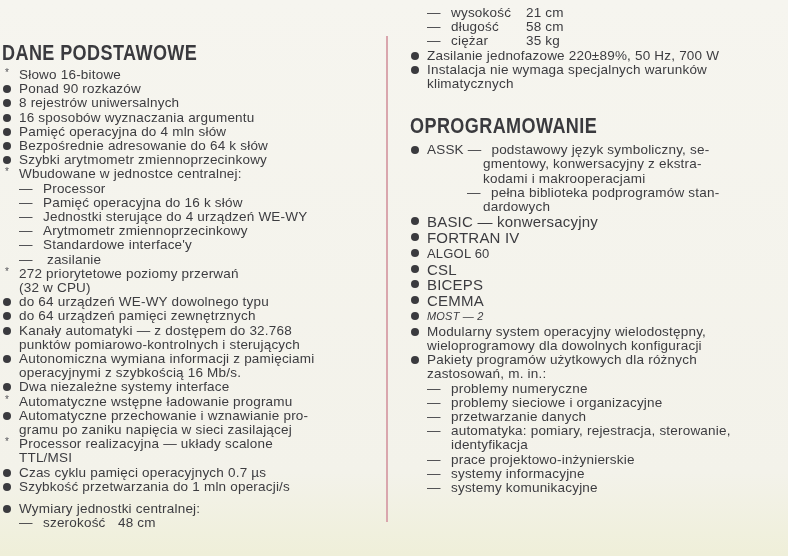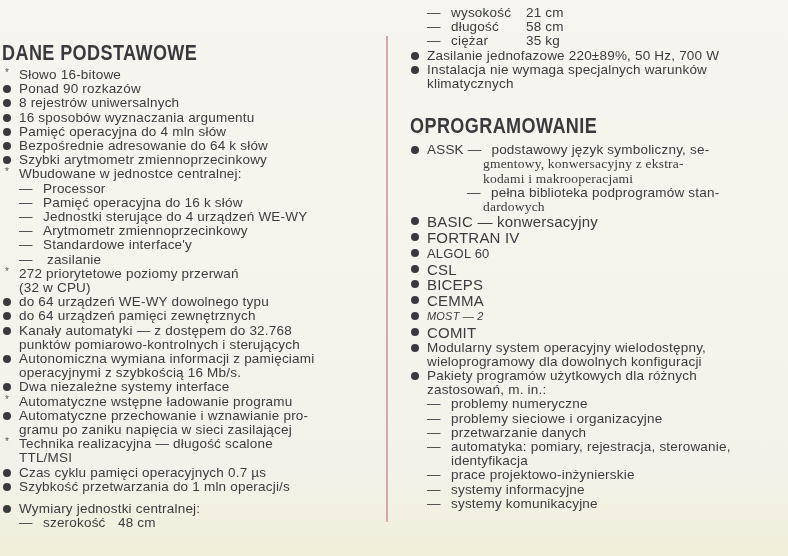--- a/index.html
+++ b/index.html
@@ -12,21 +12,21 @@
   .col-left{left:2px;width:366px;}
   .col-right{left:410px;width:370px;}
   h2{margin:0;font-family:"Liberation Sans",sans-serif;font-weight:bold;font-size:22px;
      letter-spacing:0.5px;color:#3a3a3e;transform:scaleX(0.82);transform-origin:left;
      white-space:nowrap;}
   .line{position:relative;font-size:13.5px;line-height:14.2px;white-space:nowrap;padding-left:17px;letter-spacing:0.2px;}
   .bullet{position:absolute;left:1px;top:3px;width:8px;height:8px;border-radius:50%;background:#3a3a3e;}
   .star{position:absolute;left:3px;top:0px;font-size:10px;line-height:10px;color:#55555a;}
   .dash{display:inline-block;width:24px;}
   .gap{height:8px;}
-  .ind-assk{padding-left:73px;font-family:Liberation Serif, serif;}
+  .ind-assk{padding-left:73px;}
   .ind-dim{display:inline-block;width:75px;}
 </style>
 </head>
 <body>
 
 <div class="page">
   <div class="divider"></div>
 
   <div class="col col-left" style="top:40px;">
     <h2>DANE PODSTAWOWE</h2>
@@ -50,21 +50,21 @@
         <div class="line"><span class="bullet"></span><span>do 64 urządzeń WE-WY dowolnego typu</span></div>
         <div class="line"><span class="bullet"></span><span>do 64 urządzeń pamięci zewnętrznych</span></div>
         <div class="line"><span class="bullet"></span><span>Kanały automatyki — z dostępem do 32.768</span></div>
         <div class="line"><span>punktów pomiarowo-kontrolnych i sterujących</span></div>
         <div class="line"><span class="bullet"></span><span>Autonomiczna wymiana informacji z pamięciami</span></div>
         <div class="line"><span>operacyjnymi z szybkością 16 Mb/s.</span></div>
         <div class="line"><span class="bullet"></span><span>Dwa niezależne systemy interface</span></div>
         <div class="line"><span class="star">*</span><span>Automatyczne wstępne ładowanie programu</span></div>
         <div class="line"><span class="bullet"></span><span>Automatyczne przechowanie i wznawianie pro-</span></div>
         <div class="line"><span>gramu po zaniku napięcia w sieci zasilającej</span></div>
-        <div class="line"><span class="star">*</span><span>Technika realizacyjna — długość scalone</span></div>
+        <div class="line"><span class="star">*</span><span>Processor realizacyjna — układy scalone</span></div>
         <div class="line"><span>TTL/MSI</span></div>
         <div class="line"><span class="bullet"></span><span>Czas cyklu pamięci operacyjnych 0.7 µs</span></div>
         <div class="line"><span class="bullet"></span><span>Szybkość przetwarzania do 1 mln operacji/s</span></div>
         <div class="gap"></div>
         <div class="line"><span class="bullet"></span><span>Wymiary jednostki centralnej:</span></div>
         <div class="line" style="padding-left: 17px;"><span class="dash">—</span><span class="ind-dim">szerokość</span><span>48 cm</span></div>
       </div>
   </div>
 
   <div class="col col-right" style="top:6px;">
@@ -93,21 +93,20 @@
       <div class="line ind-assk">dardowych</div>
     </div>
     <div id="langs">
         <div class="line" style="font-size: 15px; line-height: 15.8px;"><span class="bullet"></span><span>BASIC — konwersacyjny</span></div>
         <div class="line" style="font-size: 15px; line-height: 15.8px;"><span class="bullet"></span><span>FORTRAN IV</span></div>
         <div class="line" style="font-size: 13px; line-height: 15.8px;"><span class="bullet"></span><span>ALGOL 60</span></div>
         <div class="line" style="font-size: 15px; line-height: 15.8px;"><span class="bullet"></span><span>CSL</span></div>
         <div class="line" style="font-size: 15px; line-height: 15.8px;"><span class="bullet"></span><span>BICEPS</span></div>
         <div class="line" style="font-size: 15px; line-height: 15.8px;"><span class="bullet"></span><span>CEMMA</span></div>
         <div class="line" style="font-size: 11px; line-height: 15.8px; font-style: italic;"><span class="bullet"></span><span>MOST — 2</span></div>
-        <div class="line" style="font-size: 15px; line-height: 15.8px;"><span class="bullet"></span><span>COMIT</span></div>
       </div>
     <div id="right-bottom">
         <div class="line"><span class="bullet"></span><span>Modularny system operacyjny wielodostępny,</span></div>
         <div class="line"><span>wieloprogramowy dla dowolnych konfiguracji</span></div>
         <div class="line"><span class="bullet"></span><span>Pakiety programów użytkowych dla różnych</span></div>
         <div class="line"><span>zastosowań, m. in.:</span></div>
         <div class="line" style="padding-left: 17px;"><span class="dash">—</span><span>problemy numeryczne</span></div>
         <div class="line" style="padding-left: 17px;"><span class="dash">—</span><span>problemy sieciowe i organizacyjne</span></div>
         <div class="line" style="padding-left: 17px;"><span class="dash">—</span><span>przetwarzanie danych</span></div>
         <div class="line" style="padding-left: 17px;"><span class="dash">—</span><span>automatyka: pomiary, rejestracja, sterowanie,</span></div>

